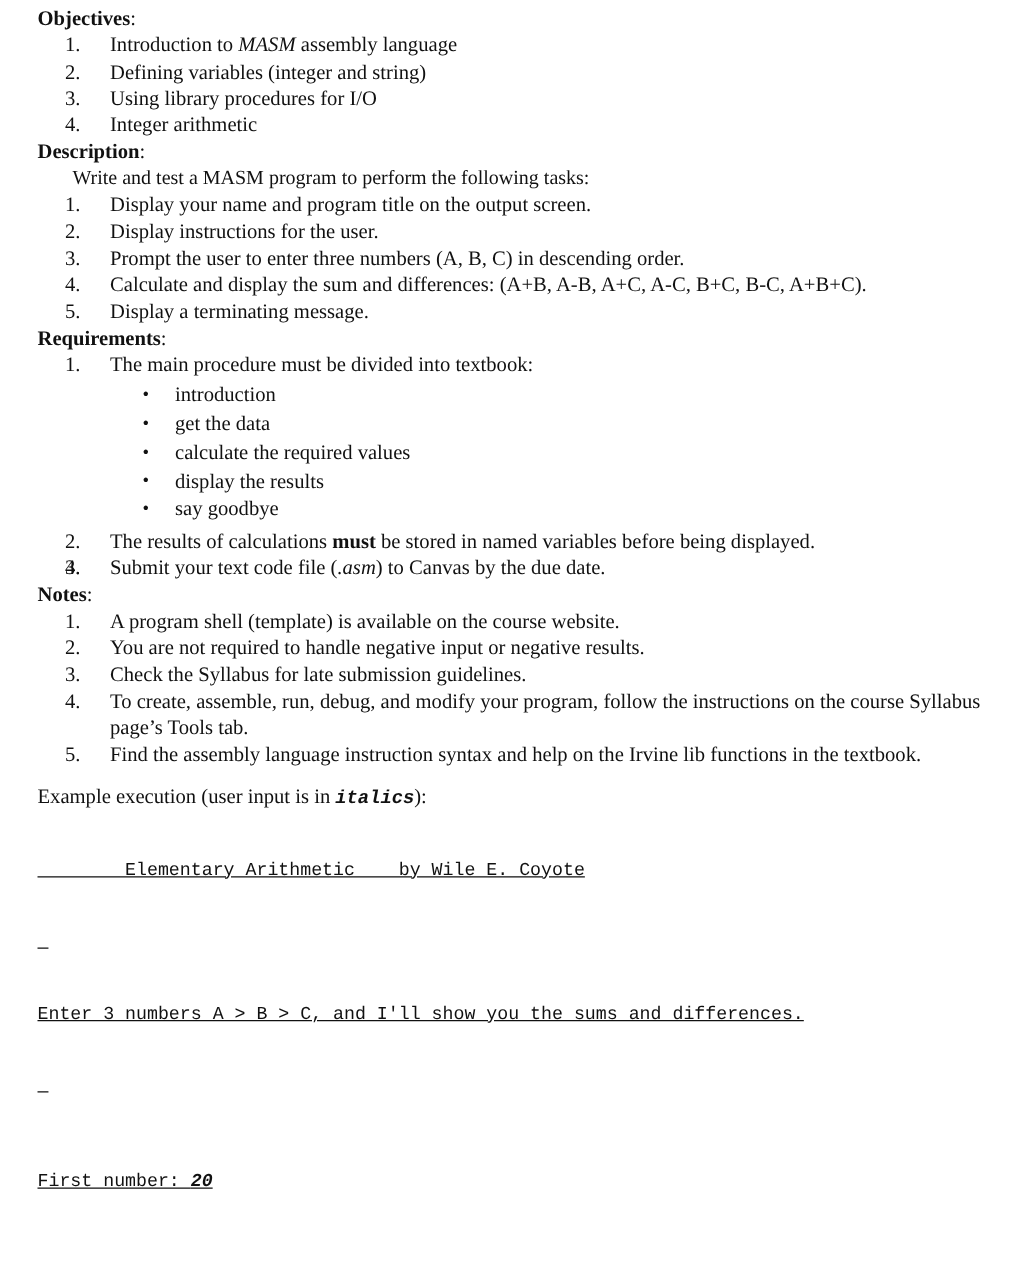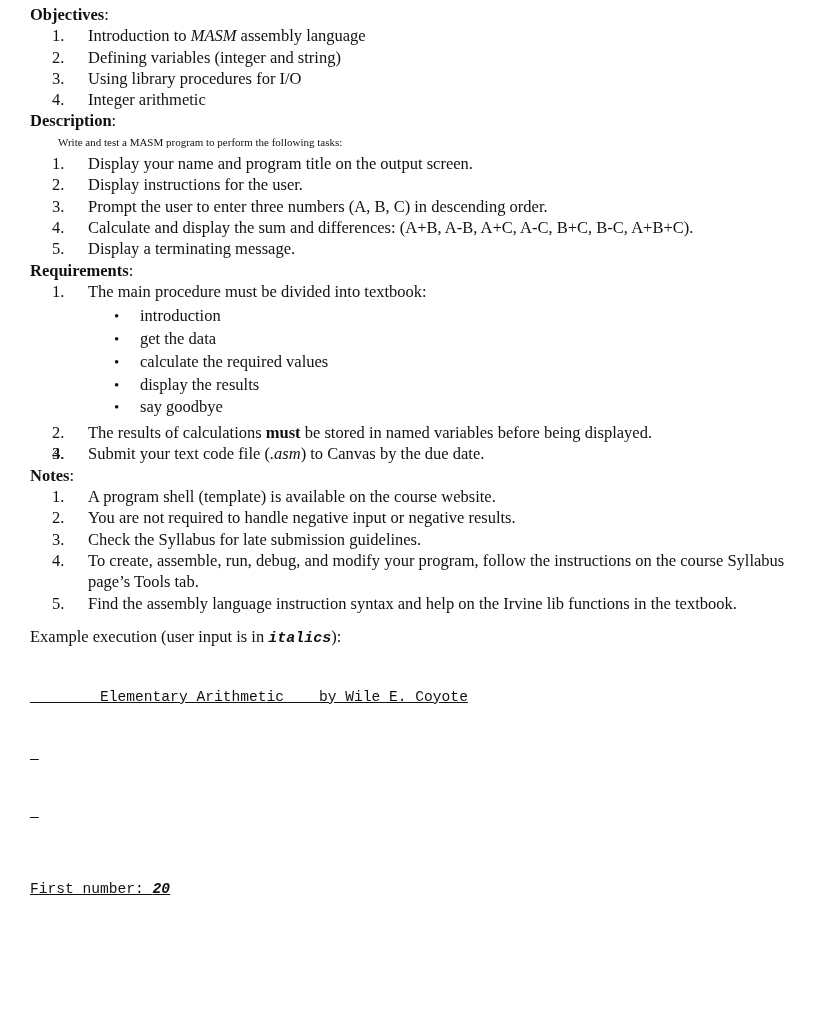--- a/index.html
+++ b/index.html
@@ -62,21 +62,21 @@
     left: 22px;          
     top: 0;
     width: 26px;
     text-align: left;
     font-size: 16.5px;
     line-height: 21.3px;
   }
 
   
   .lead {
-    font-size: 11px;
+    font-size: 16px;
     line-height: 21.3px;
     margin: 0;
     padding-left: 28px;   
   }
 
   
   ul.bul {
     list-style: none;
     margin: 0;
     padding: 0;
@@ -197,20 +197,21 @@
       <li><span class="marker">5.</span><span>Find the assembly language instruction syntax and help on the Irvine lib functions in the textbook.</span></li>
     </ol>
 
     <div class="sp-12"></div>
 
     <div class="example-head"><span class="hd">Example execution</span><span> (user input is in </span><span class="mono-ital">italics</span><span>):</span></div>
 
     <div class="console">
       <div class="cline">        Elementary Arithmetic    by Wile E. Coyote</div>
       <div class="cline">&nbsp;</div>
+      <div class="cline">Enter 3 numbers A &gt; B &gt; C, and I'll show you the sums and differences.</div>
       <div class="cline">&nbsp;</div>
 
       <div class="cline"><span>First number: </span><span class="ital">20</span></div>
       
       
 
       
 
       
       

